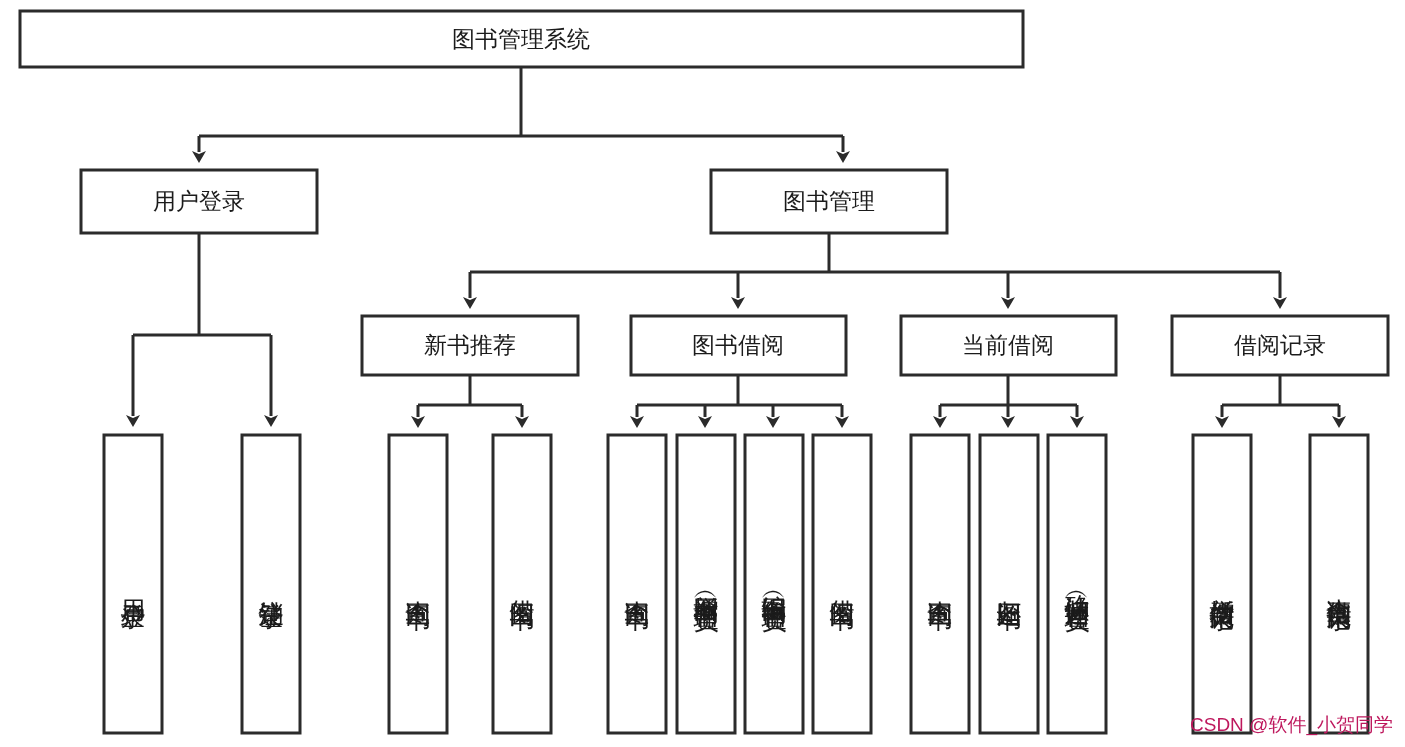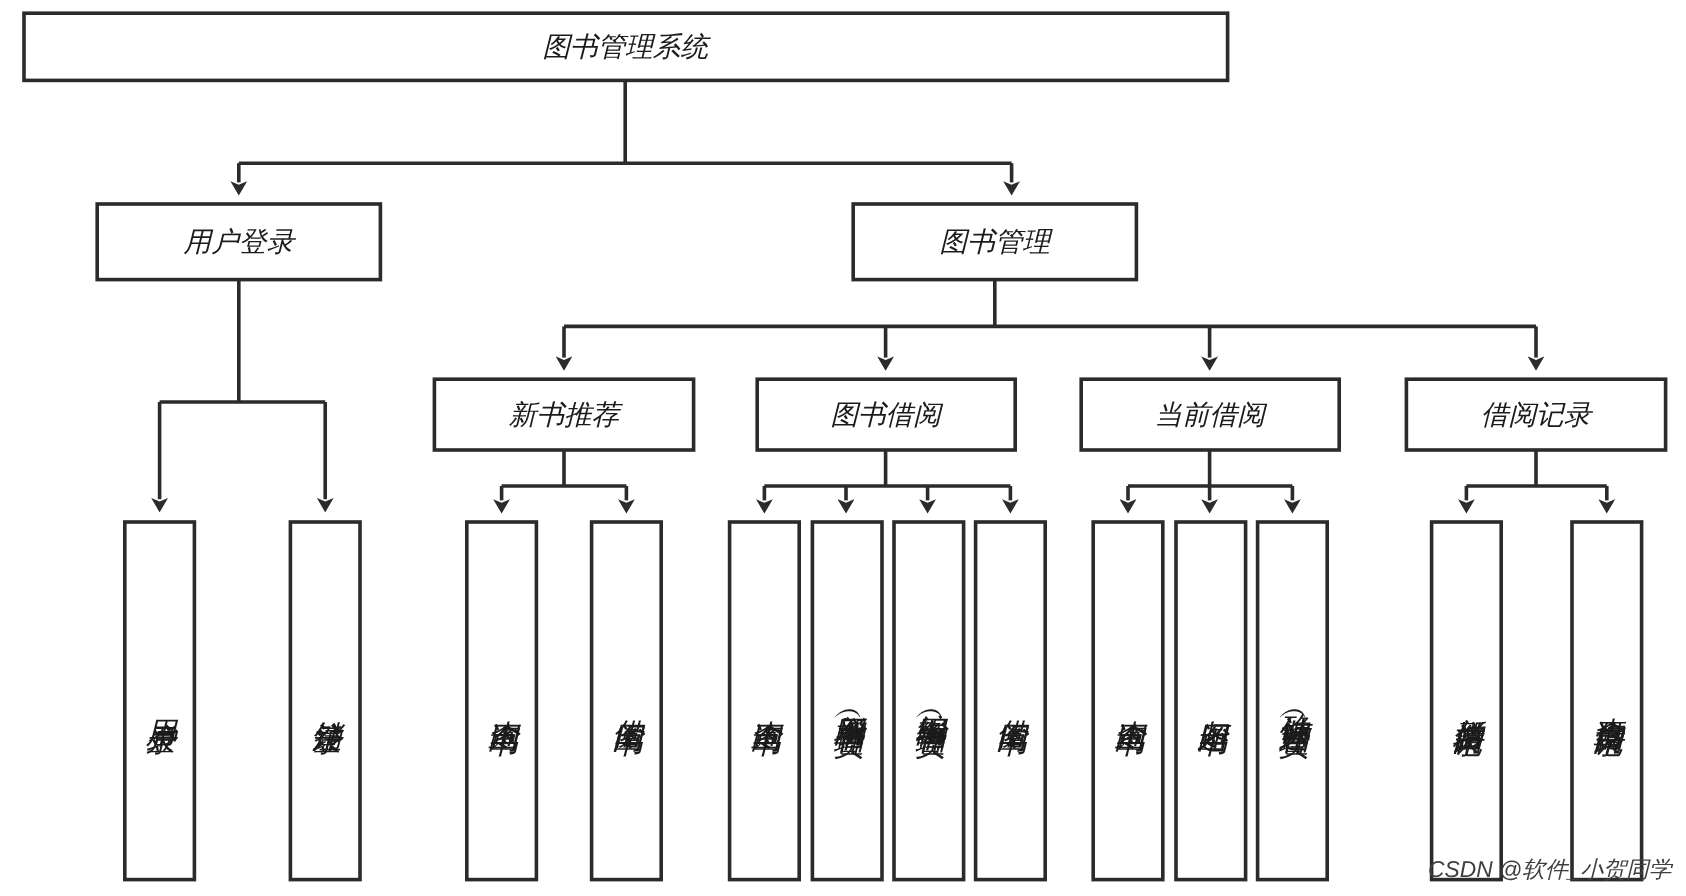--- a/index.html
+++ b/index.html
@@ -11,21 +11,20 @@
     width: 1405px;
     height: 747px;
     font-family: "Liberation Sans", "DejaVu Sans", sans-serif;
     overflow: hidden;
     position: relative;
   }
   #diagram-root {
     position: relative;
     width: 1405px;
     height: 747px;
-    font-style: italic;
   }
   svg.flow {
     position: absolute;
     top: 0;
     left: 0;
     width: 1405px;
     height: 747px;
   }
   .node-rect {
     fill: #ffffff;
@@ -66,21 +65,21 @@
     letter-spacing: 2px;
     color: #1b1b1b;
     white-space: nowrap;
   }
   .watermark {
     position: absolute;
     left: 1190px;
     top: 712px;
     font-family: "Liberation Sans", "DejaVu Sans", sans-serif;
     font-size: 19px;
-    color: #404040;
+    color: #be185d;
     white-space: nowrap;
     pointer-events: none;
   }
 </style>
 </head>
 <body>
 
 <div id="diagram-root">
 
   <svg class="flow" viewBox="0 0 1405 747">

